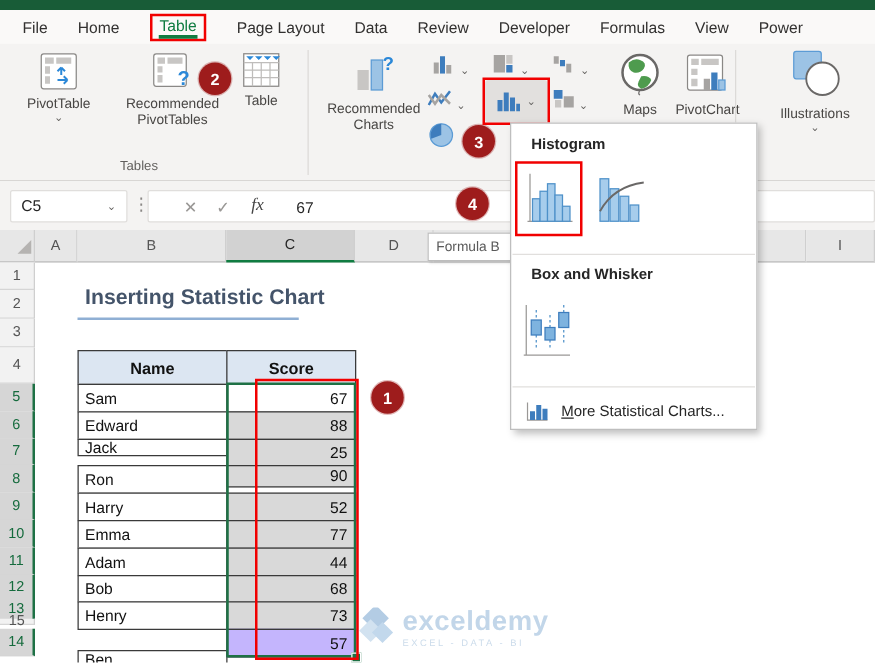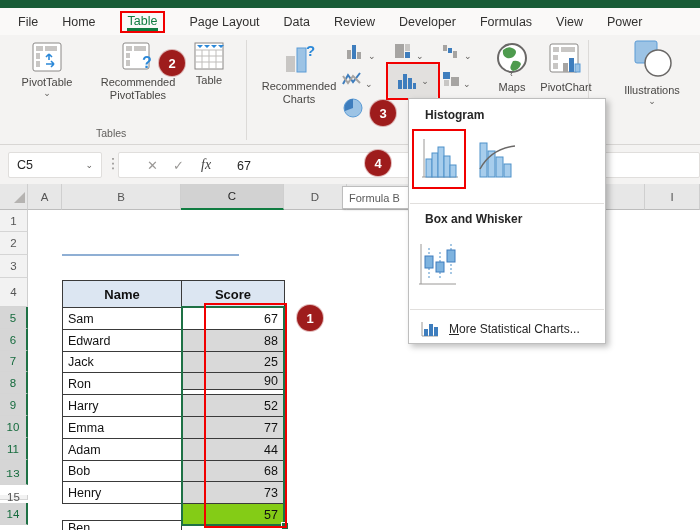--- a/index.html
+++ b/index.html
@@ -215,64 +215,76 @@
       <div class="abs rowhdr" style="top: 255px; height: 23px;">3</div>
       <div class="abs rowhdr" style="top: 278px; height: 29px;">4</div>
       <div class="abs rowhdr sel" style="top: 307px; height: 22px;">5</div>
       <div class="abs rowhdr sel" style="top: 329px; height: 22px;">6</div>
       <div class="abs rowhdr sel" style="top: 351px; height: 21px;">7</div>
       <div class="abs rowhdr sel" style="top: 372px; height: 22px;">8</div>
       <div class="abs rowhdr sel" style="top: 394px; height: 22px;">9</div>
       <div class="abs rowhdr sel" style="top: 416px; height: 22px;">10</div>
       <div class="abs rowhdr sel" style="top: 438px; height: 22px;">11</div>
       <div class="abs rowhdr sel" style="top: 460px; height: 21px;">12</div>
-      <div class="abs rowhdr sel" style="top: 463px; height: 22px; font-family: Liberation Mono, monospace;">13</div>
+      <div class="abs rowhdr sel" style="top: 476px; height: 22px;">13</div>
       <div class="abs rowhdr sel" style="top: 503px; height: 22px;">14</div>
       <div class="abs rowhdr" style="top: 495px; height: 5px;">15</div>
     </div>
 
+  <div class="abs title" style="left:68px;top:228px;">Inserting Statistic Chart</div>
   <div class="abs" style="left:62px;top:254px;width:177px;height:2px;background:#8fafd4;"></div>
 
   <div class="abs cell thead" style="left:62px;top:280px;width:120px;height:28px;">Name</div>
   <div class="abs cell thead" style="left:181px;top:280px;width:104px;height:28px;">Score</div>
   <div id="tablerows">
       <div class="abs cell name" style="left: 62px; top: 307px; width: 120px; height: 23px;">Sam</div>
       <div class="abs cell num" style="left: 181px; top: 307px; width: 104px; height: 23px; background: rgb(255, 255, 255);">67</div>
       <div class="abs cell name" style="left: 62px; top: 329px; width: 120px; height: 23px;">Edward</div>
       <div class="abs cell num" style="left: 181px; top: 329px; width: 104px; height: 23px; background: rgb(217, 217, 217);">88</div>
-      <div class="abs cell name" style="left: 62px; top: 351px; width: 120px; height: 22px;">Jack</div>
+      <div class="abs cell name" style="left: 62px; top: 351px; width: 120px; height: 14px;">Jack</div>
       <div class="abs cell num" style="left: 181px; top: 351px; width: 104px; height: 22px; background: rgb(217, 217, 217);">25</div>
       <div class="abs cell name" style="left: 62px; top: 372px; width: 120px; height: 23px;">Ron</div>
       <div class="abs cell num" style="left: 181px; top: 372px; width: 104px; height: 18px; background: rgb(217, 217, 217);">90</div>
       <div class="abs cell name" style="left: 62px; top: 394px; width: 120px; height: 23px;">Harry</div>
       <div class="abs cell num" style="left: 181px; top: 394px; width: 104px; height: 23px; background: rgb(217, 217, 217);">52</div>
       <div class="abs cell name" style="left: 62px; top: 416px; width: 120px; height: 23px;">Emma</div>
       <div class="abs cell num" style="left: 181px; top: 416px; width: 104px; height: 23px; background: rgb(217, 217, 217);">77</div>
       <div class="abs cell name" style="left: 62px; top: 438px; width: 120px; height: 23px;">Adam</div>
       <div class="abs cell num" style="left: 181px; top: 438px; width: 104px; height: 23px; background: rgb(217, 217, 217);">44</div>
       <div class="abs cell name" style="left: 62px; top: 460px; width: 120px; height: 22px;">Bob</div>
       <div class="abs cell num" style="left: 181px; top: 460px; width: 104px; height: 22px; background: rgb(217, 217, 217);">68</div>
       <div class="abs cell name" style="left: 62px; top: 481px; width: 120px; height: 23px;">Henry</div>
       <div class="abs cell num" style="left: 181px; top: 481px; width: 104px; height: 23px; background: rgb(217, 217, 217);">73</div>
       <div class="abs cell name" style="left: 62px; top: 520px; width: 120px; height: 16px;">Ben</div>
-      <div class="abs cell num" style="left: 181px; top: 503px; width: 104px; height: 23px; background: #84cc16;">57</div>
+      <div class="abs cell num" style="left: 181px; top: 503px; width: 104px; height: 23px; background: #c4b5fd;">57</div>
     </div>
 
   <div class="abs" style="left:181px;top:306px;width:104px;height:220px;border:2px solid #1e7145;box-sizing:border-box;pointer-events:none;z-index:4;"></div>
   <div class="abs" style="left:281px;top:522px;width:6px;height:6px;background:#1e7145;border:1px solid #fff;z-index:5;"></div>
 
   <div class="abs redbox" style="left:204px;top:303px;width:83px;height:225px;z-index:6;"></div>
   <div class="abs stepcircle" style="left:297px;top:305px;z-index:12;">1</div>
 
   <div class="abs stepcircle" style="left:159px;top:50px;z-index:12;">2</div>
   <div class="abs stepcircle" style="left:370px;top:100px;z-index:12;">3</div>
   <div class="abs stepcircle" style="left:365px;top:150px;z-index:12;">4</div>
 
   <div class="abs tooltip">Formula B</div>
 
+  <div class="abs" style="left:286px;top:484px;z-index:3;display:flex;align-items:center;gap:6px;">
+    <svg width="30" height="32" viewBox="0 0 30 32">
+        <rect x="7" y="1" width="15" height="15" transform="rotate(45 14.5 8.5)" fill="#b3cce4"></rect>
+        <rect x="4" y="12" width="13" height="13" transform="rotate(45 10.5 18.5)" fill="#d2e2f0"></rect>
+        <rect x="14" y="14" width="12" height="12" transform="rotate(45 20 20)" fill="#c2d8ec"></rect>
+      </svg>
+    <div>
+      <div class="wm-brand">exceldemy</div>
+      <div class="wm-tag">EXCEL - DATA - BI</div>
+    </div>
+  </div>
 
   <div class="abs dropdown">
     <div class="abs dd-h" style="left:16px;top:9px;">Histogram</div>
     <div class="gallery-item" style="left:6px;top:33px;">
       <svg width="44" height="48" viewBox="0 0 44 48">
           <path d="M7 4 V42 M5 42 H41" stroke="#9a9896" fill="none"></path>
           <g fill="#a7cdec" stroke="#4e91c9">
             <rect x="9" y="24" width="6" height="18"></rect>
             <rect x="15" y="18" width="6" height="24"></rect>
             <rect x="21" y="12" width="6" height="30"></rect>

